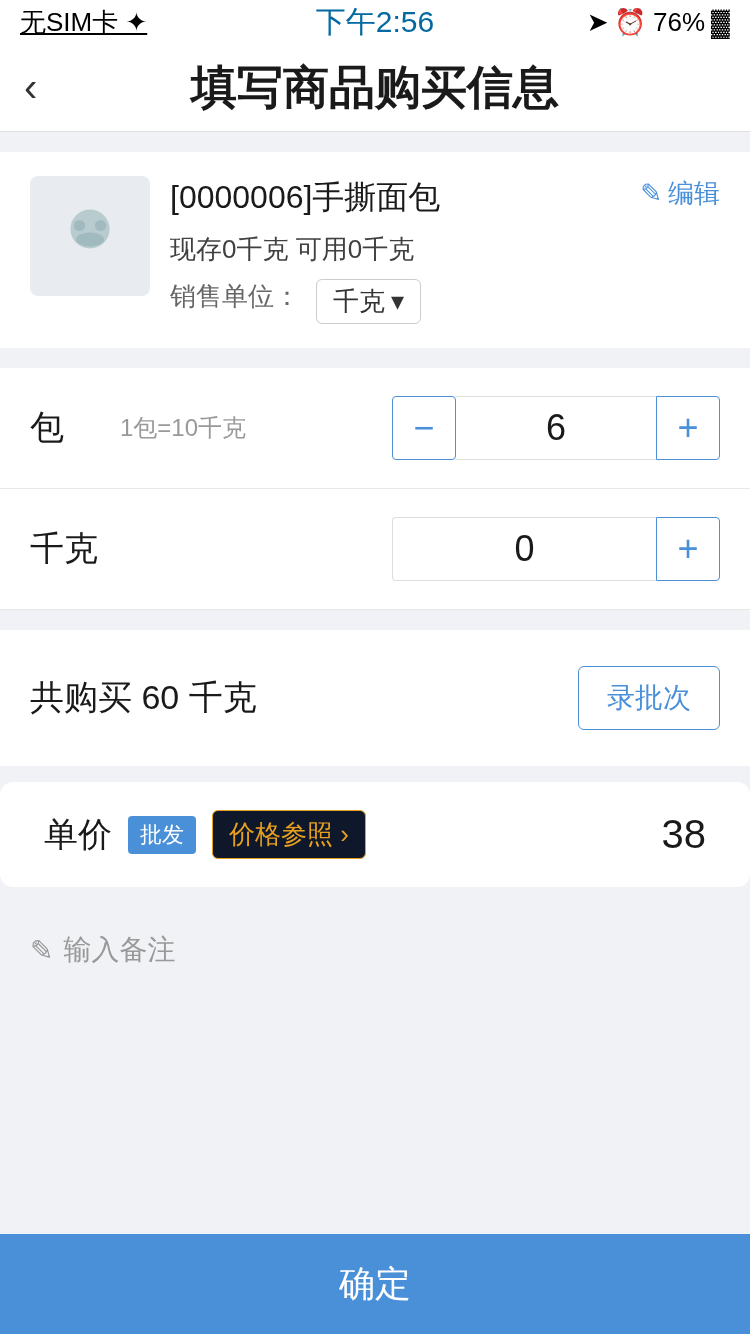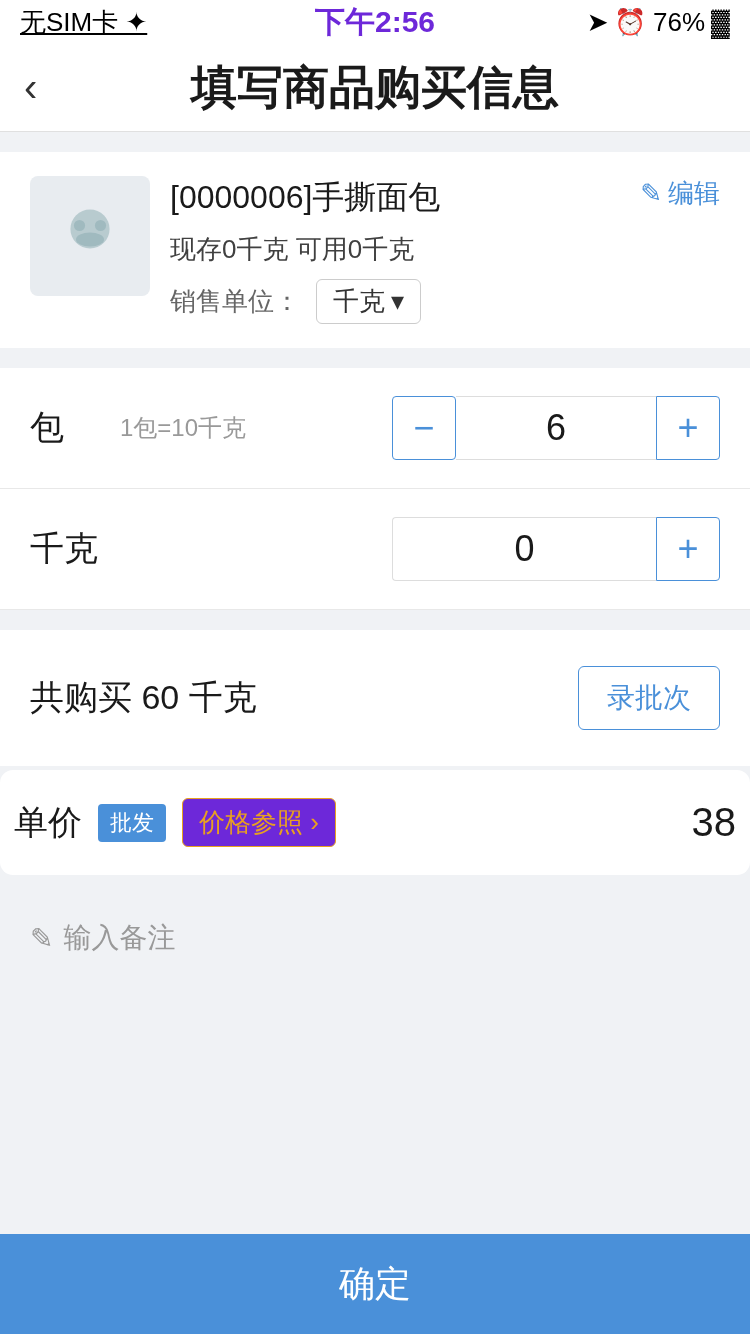--- a/index.html
+++ b/index.html
@@ -25,22 +25,22 @@
       font-size: 28px;
     }
     .status-left {
       font-size: 26px;
       color: #000;
       font-weight: 500;
       text-decoration: underline;
     }
     .status-center {
       font-size: 30px;
-      color: #6d28d9;
-      font-weight: 700;
+      color: #0369a1;
+      font-weight: 400;
       position: absolute;
       left: 50%;
       transform: translateX(-50%);
     }
     .status-right {
       display: flex;
       align-items: center;
       gap: 6px;
       font-size: 26px;
       color: #000;
@@ -105,21 +105,21 @@
       font-weight: 500;
       margin-bottom: 12px;
     }
     .product-stock {
       font-size: 26px;
       color: #404040;
       margin-bottom: 12px;
     }
     .product-unit-row {
       display: flex;
-      align-items: center;
+      align-items: flex-start;
       gap: 16px;
       font-size: 26px;
       color: #666;
     }
     .unit-select {
       border: 1px solid #ccc;
       border-radius: 6px;
       padding: 4px 16px;
       font-size: 26px;
       color: #333;
@@ -227,22 +227,22 @@
       padding: 12px 28px;
       font-size: 28px;
       color: #4a90d9;
       background: #fff;
       cursor: pointer;
     }
 
     
     .price-section {
       background: #fff;
-      margin-top: 4px;
-      padding: 28px 14px;
+      margin-top: 16px;
+      padding: 28px 44px;
       border-radius: 13px;
     }
     .price-row {
       display: flex;
       align-items: center;
       gap: 16px;
     }
     .price-label {
       font-size: 34px;
       color: #1a1a1a;
@@ -254,21 +254,21 @@
       font-size: 22px;
       padding: 4px 12px;
       border-radius: 4px;
     }
     .price-ref-btn {
       border: 1.5px solid #e8a020;
       border-radius: 6px;
       padding: 6px 16px;
       font-size: 26px;
       color: #e8a020;
-      background: #6d28d9;
+      background: #0f172a;
       display: flex;
       align-items: center;
       gap: 6px;
       cursor: pointer;
     }
     .price-value {
       margin-left: auto;
       font-size: 40px;
       color: #1a1a1a;
       font-weight: 500;

